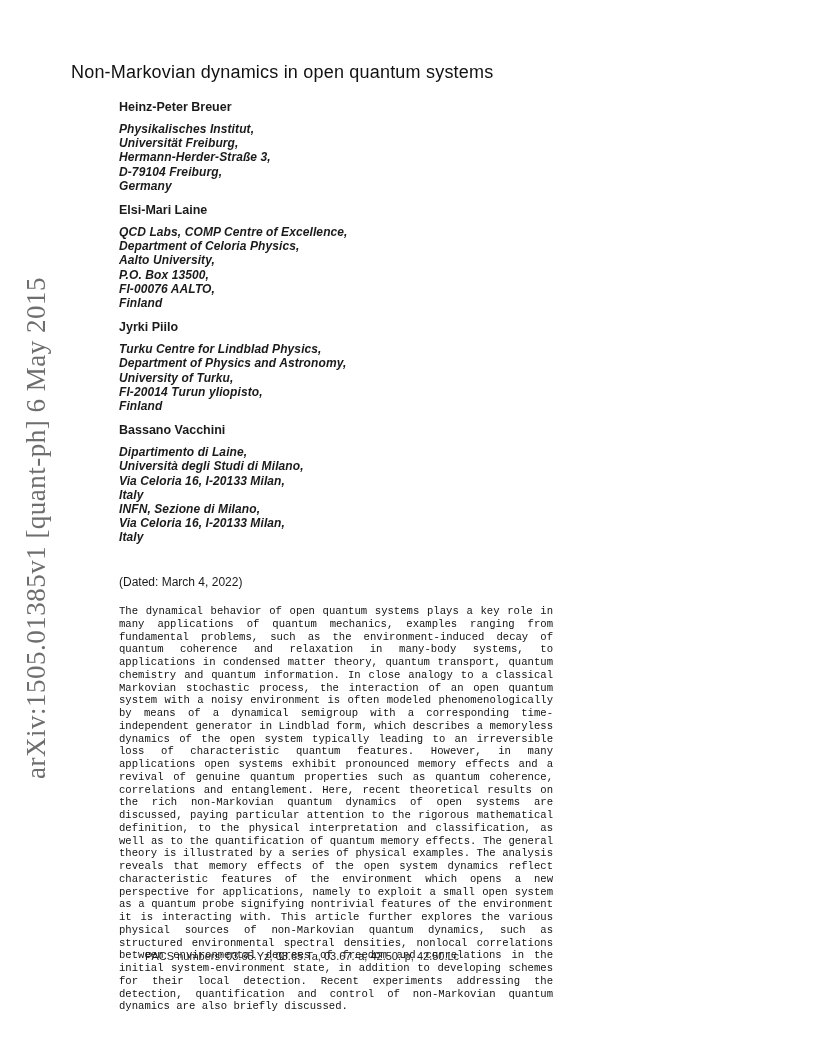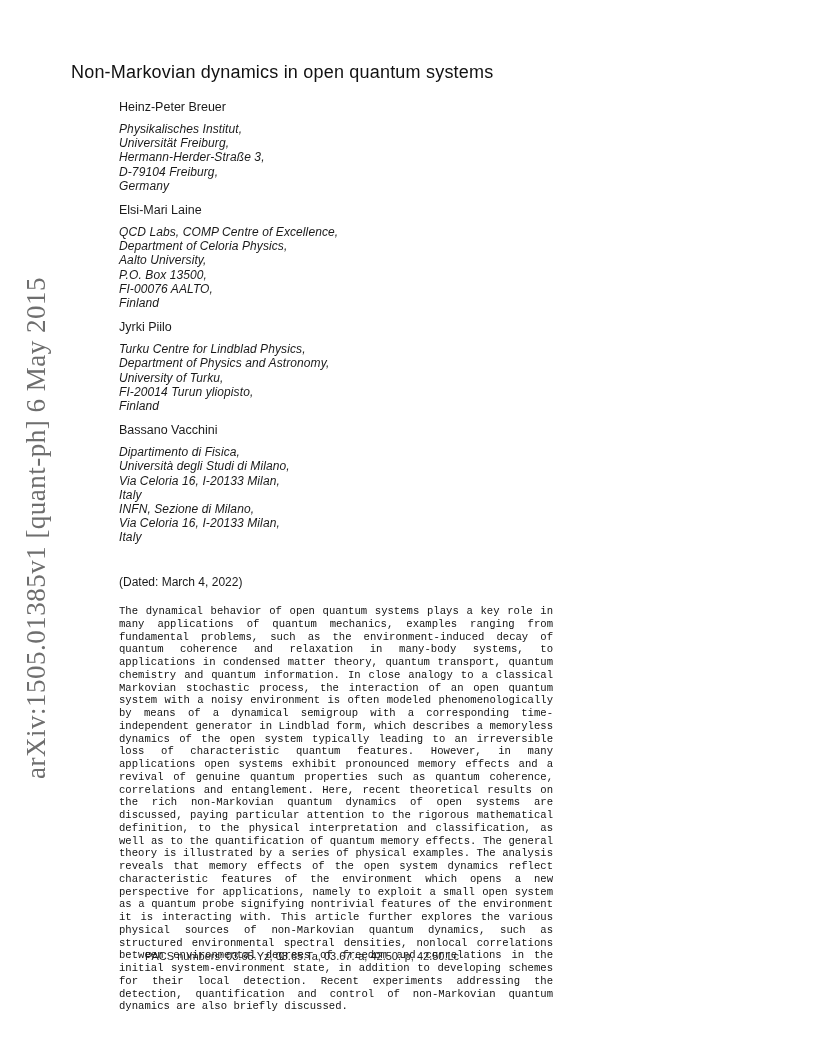--- a/index.html
+++ b/index.html
@@ -30,20 +30,21 @@
     left: 71px; top: 62px;
     font-size: 18px;
     font-weight: 400;
     letter-spacing: 0.2px;
     color: #111111;
   }
   .authors-col {
     position: absolute;
     left: 119px; top: 100px;
     width: 440px;
+    font-weight: bold;
   }
   .author-block { margin-bottom: 10px; }
   .author-name {
     font-size: 12.5px;
     color: #1a1a1a;
     margin-bottom: 8px;
   }
   .affiliation {
     font-size: 12px;
     font-style: italic;
@@ -115,21 +116,21 @@
         <div class="affiliation-line">Department of Physics and Astronomy,</div>
         <div class="affiliation-line">University of Turku,</div>
         <div class="affiliation-line">FI-20014 Turun yliopisto,</div>
         <div class="affiliation-line">Finland</div>
       </div>
     </div>
 
     <div class="author-block">
       <div class="author-name">Bassano Vacchini</div>
       <div class="affiliation">
-        <div class="affiliation-line">Dipartimento di Fisica,</div>
+        <div class="affiliation-line">Dipartimento di Laine,</div>
         <div class="affiliation-line">Università degli Studi di Milano,</div>
         <div class="affiliation-line">Via Celoria 16, I-20133 Milan,</div>
         <div class="affiliation-line">Italy</div>
         <div class="affiliation-line">INFN, Sezione di Milano,</div>
         <div class="affiliation-line">Via Celoria 16, I-20133 Milan,</div>
         <div class="affiliation-line">Italy</div>
       </div>
     </div>
 
   </div>

